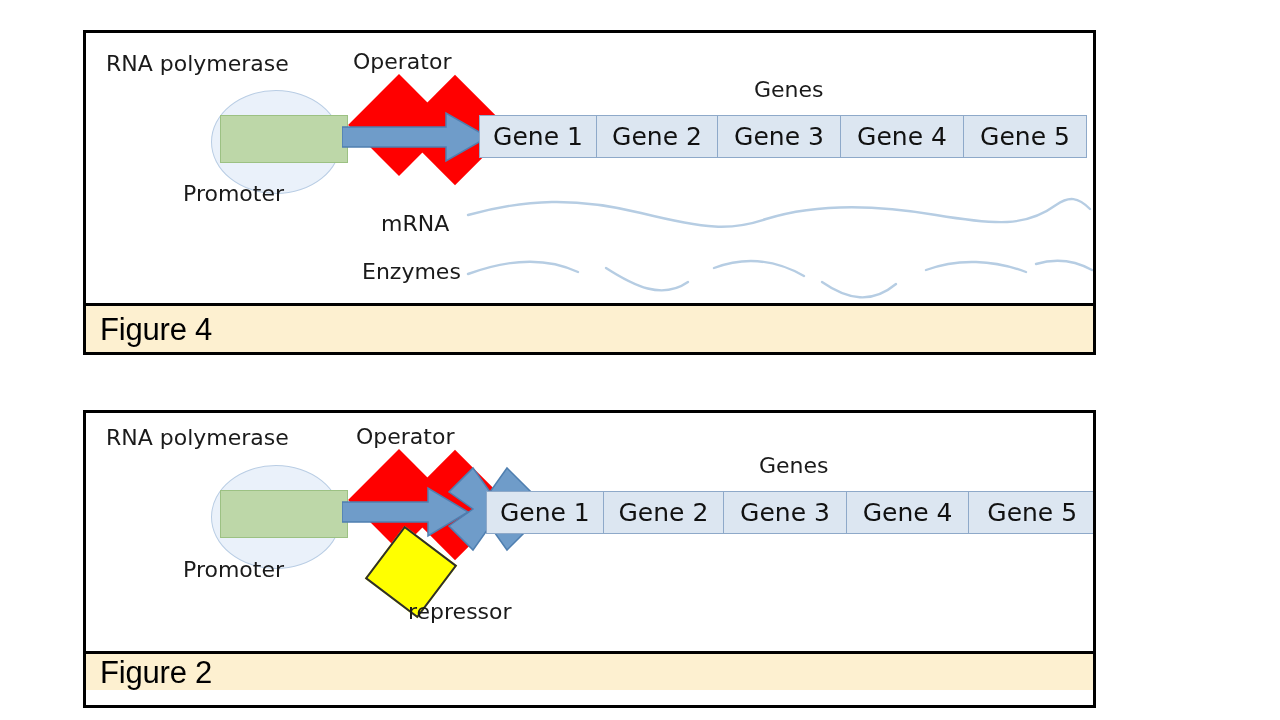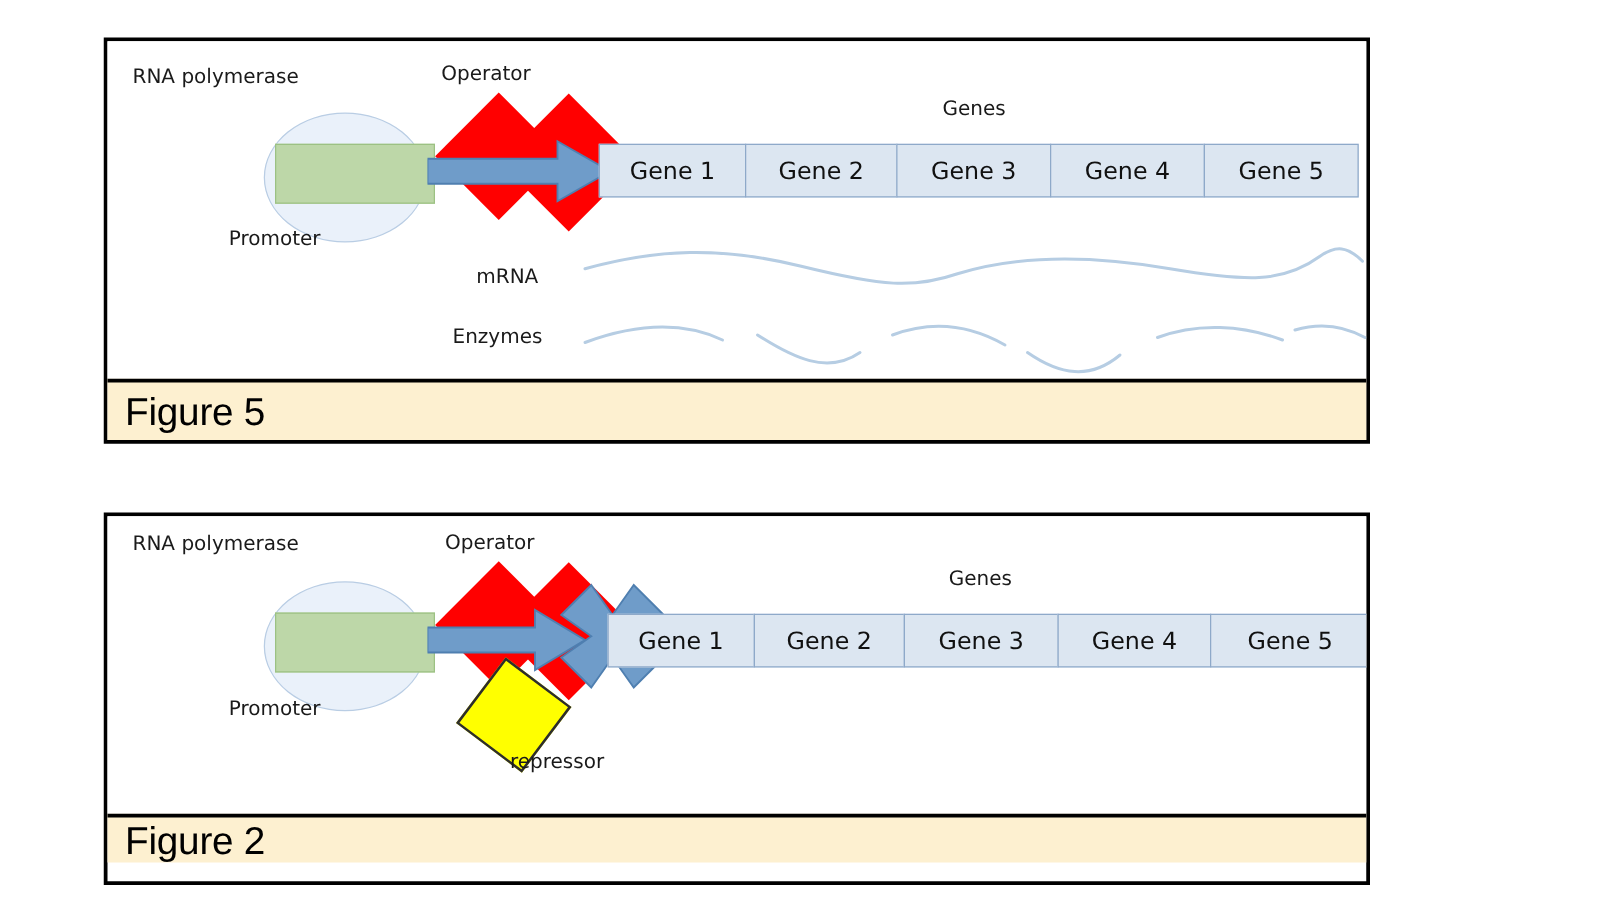--- a/index.html
+++ b/index.html
@@ -51,21 +51,21 @@
     color: #000000;
     padding-left: 14px;
     line-height: 1;
     letter-spacing: -0.2px;
   }
 
   
   .lbl {
     position: absolute;
     font-family: "DejaVu Sans", sans-serif;
-    font-size: 16px;
+    font-size: 22px;
     color: #1a1a1a;
     white-space: nowrap;
     line-height: 1;
   }
 
   .polymerase-ellipse {
     position: absolute;
     background: #eaf1fa;
     border: 1px solid #b9cde4;
     border-radius: 50%;
@@ -102,21 +102,21 @@
     height: 43px;
   }
   .gene-box {
     background: #dce6f1;
     border: 1px solid #8ea9c9;
     box-sizing: border-box;
     display: flex;
     align-items: center;
     justify-content: center;
     font-family: "DejaVu Sans", sans-serif;
-    font-size: 19px;
+    font-size: 25px;
     color: #111111;
     margin-left: -1px;
   }
   .gene-box:first-child { margin-left: 0; }
 
   .squiggle {
     position: absolute;
     pointer-events: none;
   }
 </style>
@@ -168,21 +168,21 @@
         <path d="M140,30 C168,48 196,62 222,44"></path>
         <path d="M248,30 C280,18 310,22 338,38"></path>
         <path d="M356,44 C382,62 406,66 430,46"></path>
         <path d="M460,32 C492,20 528,22 560,34"></path>
         <path d="M570,26 C590,20 608,22 626,32"></path>
       </g>
     </svg>
   </div>
 
   <div class="caption-bar">
-    <span class="caption-text">Figure 5</span>
+    <span class="caption-text">Figure 4</span>
   </div>
 </div>
 
 <div class="figure-block" id="figure-2">
   <div class="diagram">
 
     <span class="lbl" style="left:20px; top:14px;">RNA polymerase</span>
 
     <span class="lbl" style="left:270px; top:13px;">Operator</span>
 

